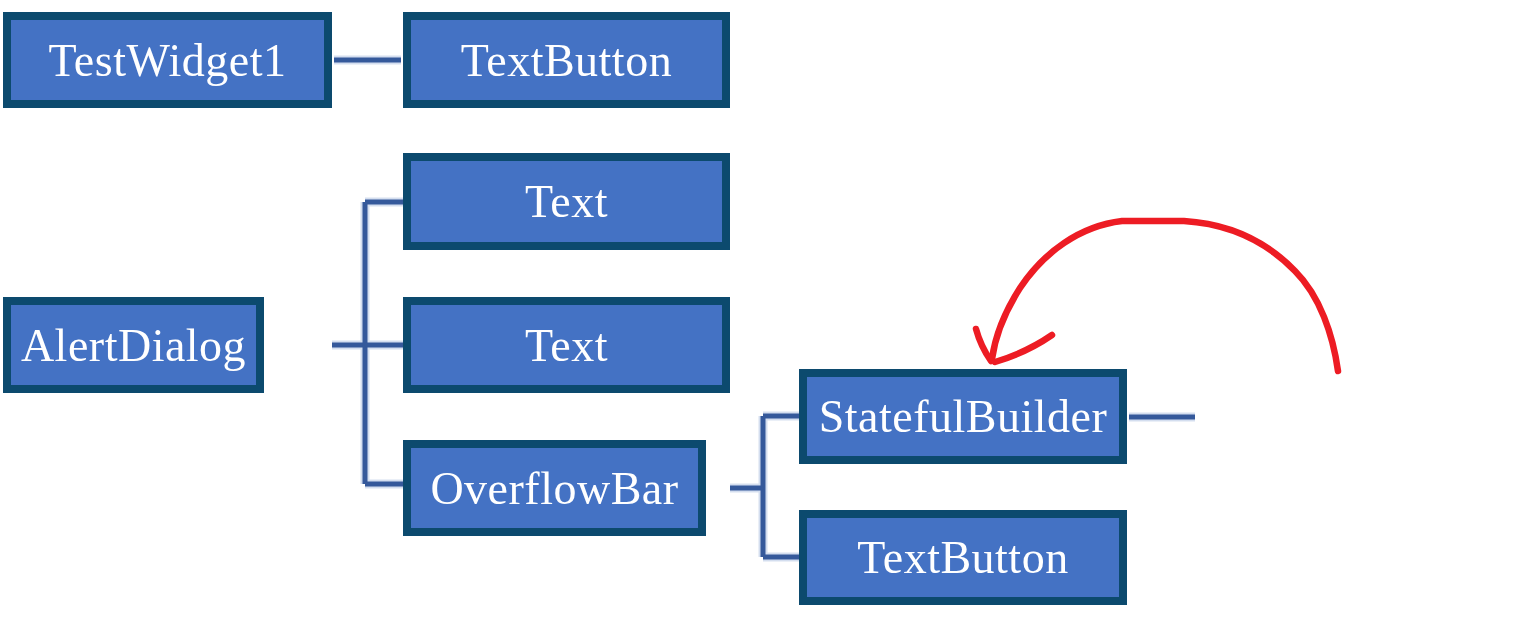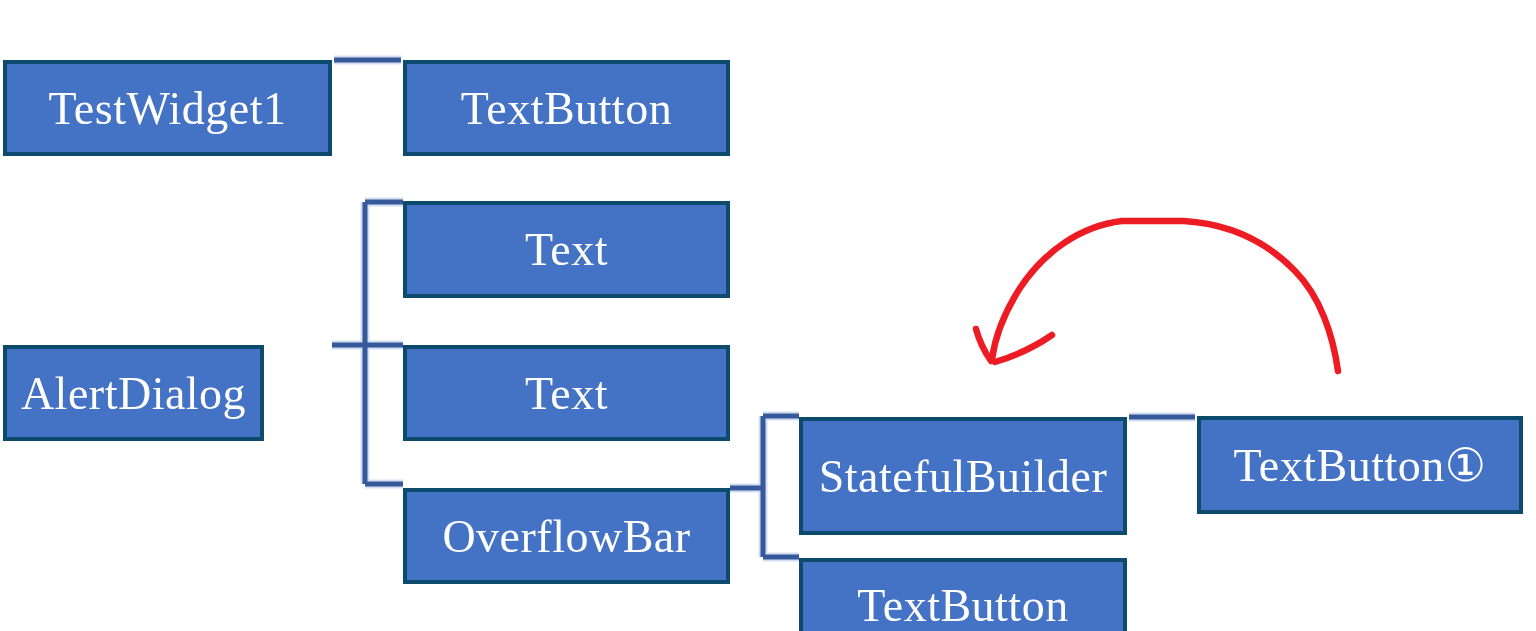--- a/index.html
+++ b/index.html
@@ -36,30 +36,29 @@
     stroke: var(--arrow, #ed1c24);
     stroke-width: 6.5;
     fill: none;
     stroke-linecap: round;
     stroke-linejoin: round;
   }
   .node {
     position: absolute;
     background: var(--node-fill, #4472c4);
     color: var(--node-text, #ffffff);
-    border: 4px solid #0c4a6e;
+    border: 8px solid #0c4a6e;
     box-sizing: border-box;
     display: flex;
     align-items: center;
     justify-content: center;
     font-size: 46px;
     letter-spacing: 0.5px;
     white-space: nowrap;
     user-select: none;
-    margin-top: 48px;
   }
 </style>
 </head>
 <body>
 
 <div class="canvas">
 
   <svg class="connector-layer" viewBox="0 0 1536 631" xmlns="http://www.w3.org/2000/svg">
 
     <path class="conn-halo" d="M 334 60 H 401"></path>
@@ -89,21 +88,20 @@
   <div class="node" style="left:3px;   top:12px;  width:329px; height:96px;">TestWidget1</div>
 
   <div class="node" style="left:403px; top:12px;  width:327px; height:96px;">TextButton</div>
 
   <div class="node" style="left:403px; top:153px; width:327px; height:97px;">Text</div>
 
   <div class="node" style="left:3px;   top:297px; width:261px; height:96px;">AlertDialog</div>
 
   <div class="node" style="left:403px; top:297px; width:327px; height:96px;">Text</div>
 
-  <div class="node" style="left:403px; top:440px; width:327px; height:96px;">OverflowBar</div>
+  <div class="node" style="left:403px; top:440px; width:303px; height:96px;">OverflowBar</div>
 
-  <div class="node" style="left:799px; top:369px; width:328px; height:118px;">StatefulBuilder</div>
+  <div class="node" style="left:799px; top:369px; width:328px; height:95px;">StatefulBuilder</div>
 
   <div class="node" style="left:799px; top:510px; width:328px; height:95px;">TextButton</div>
 
-  <div class="node" style="left:1197px; top:368px; width:326px; height:98px;">TextButton①</div>
 
 </div>
 
 </body></html>

